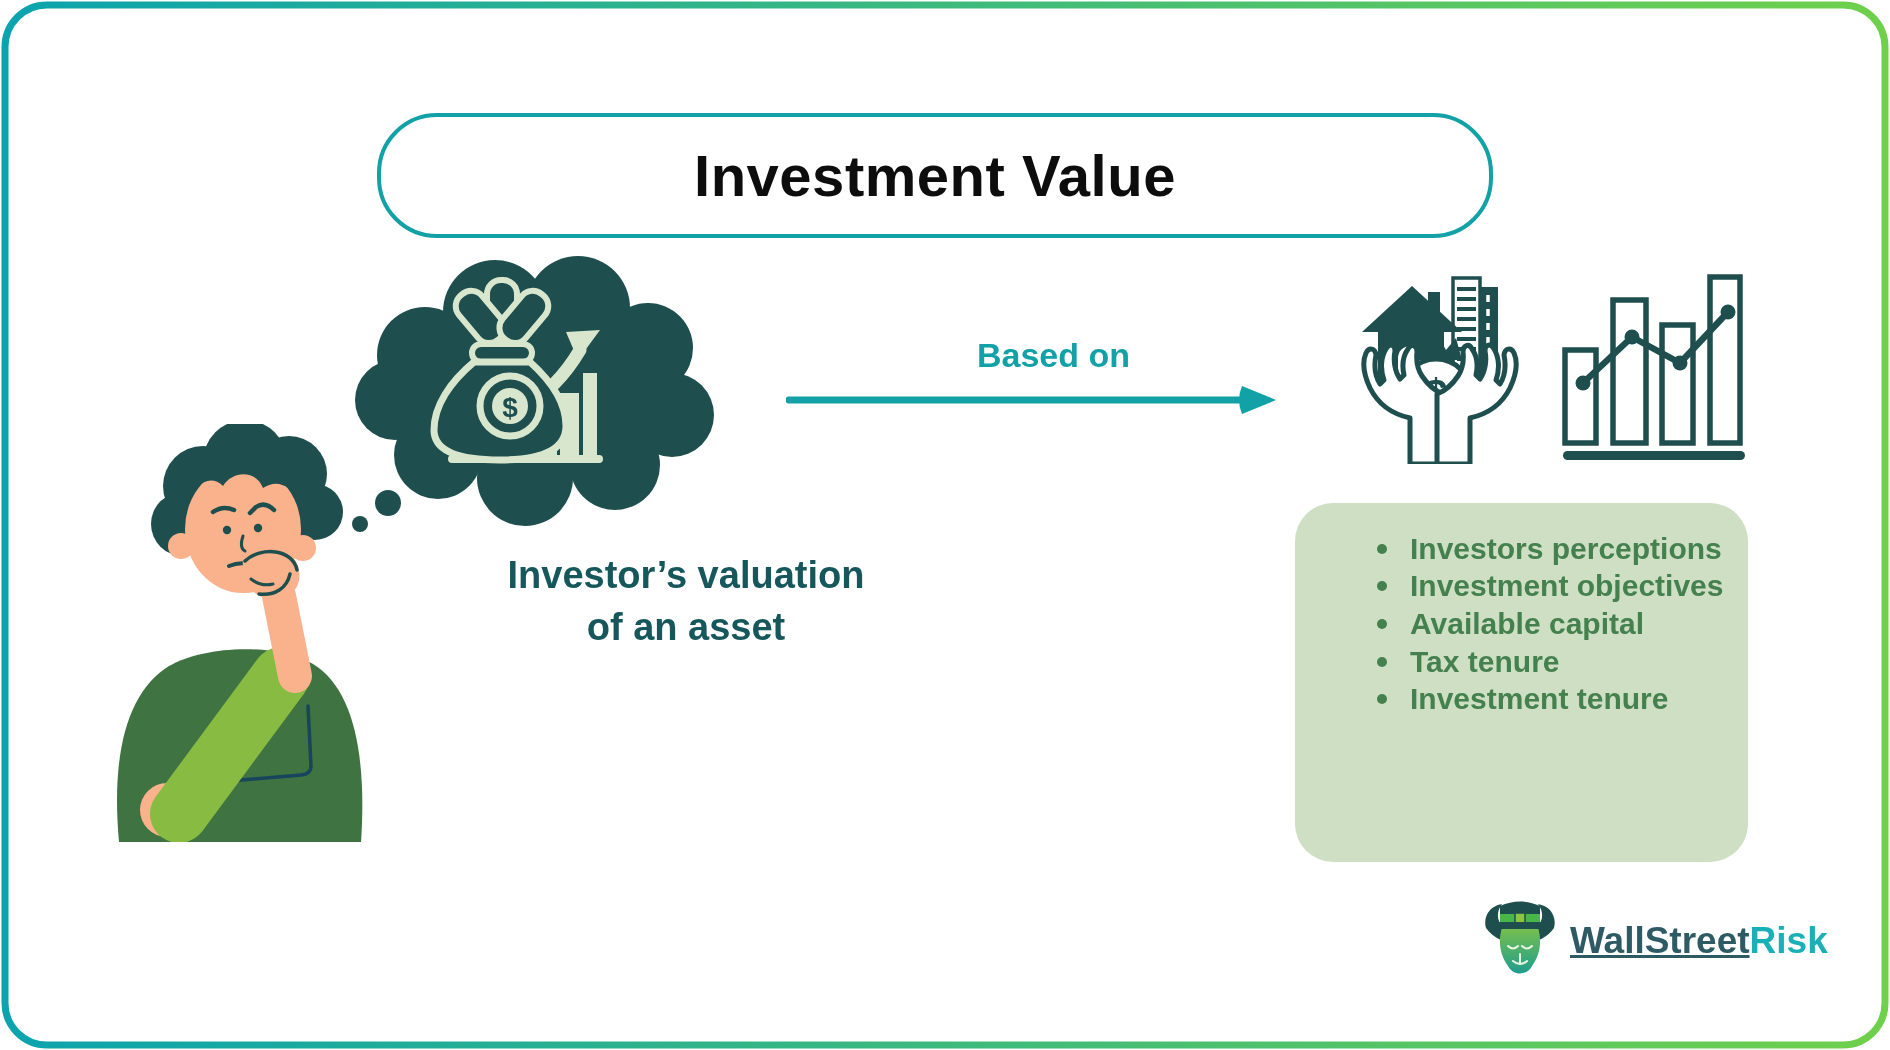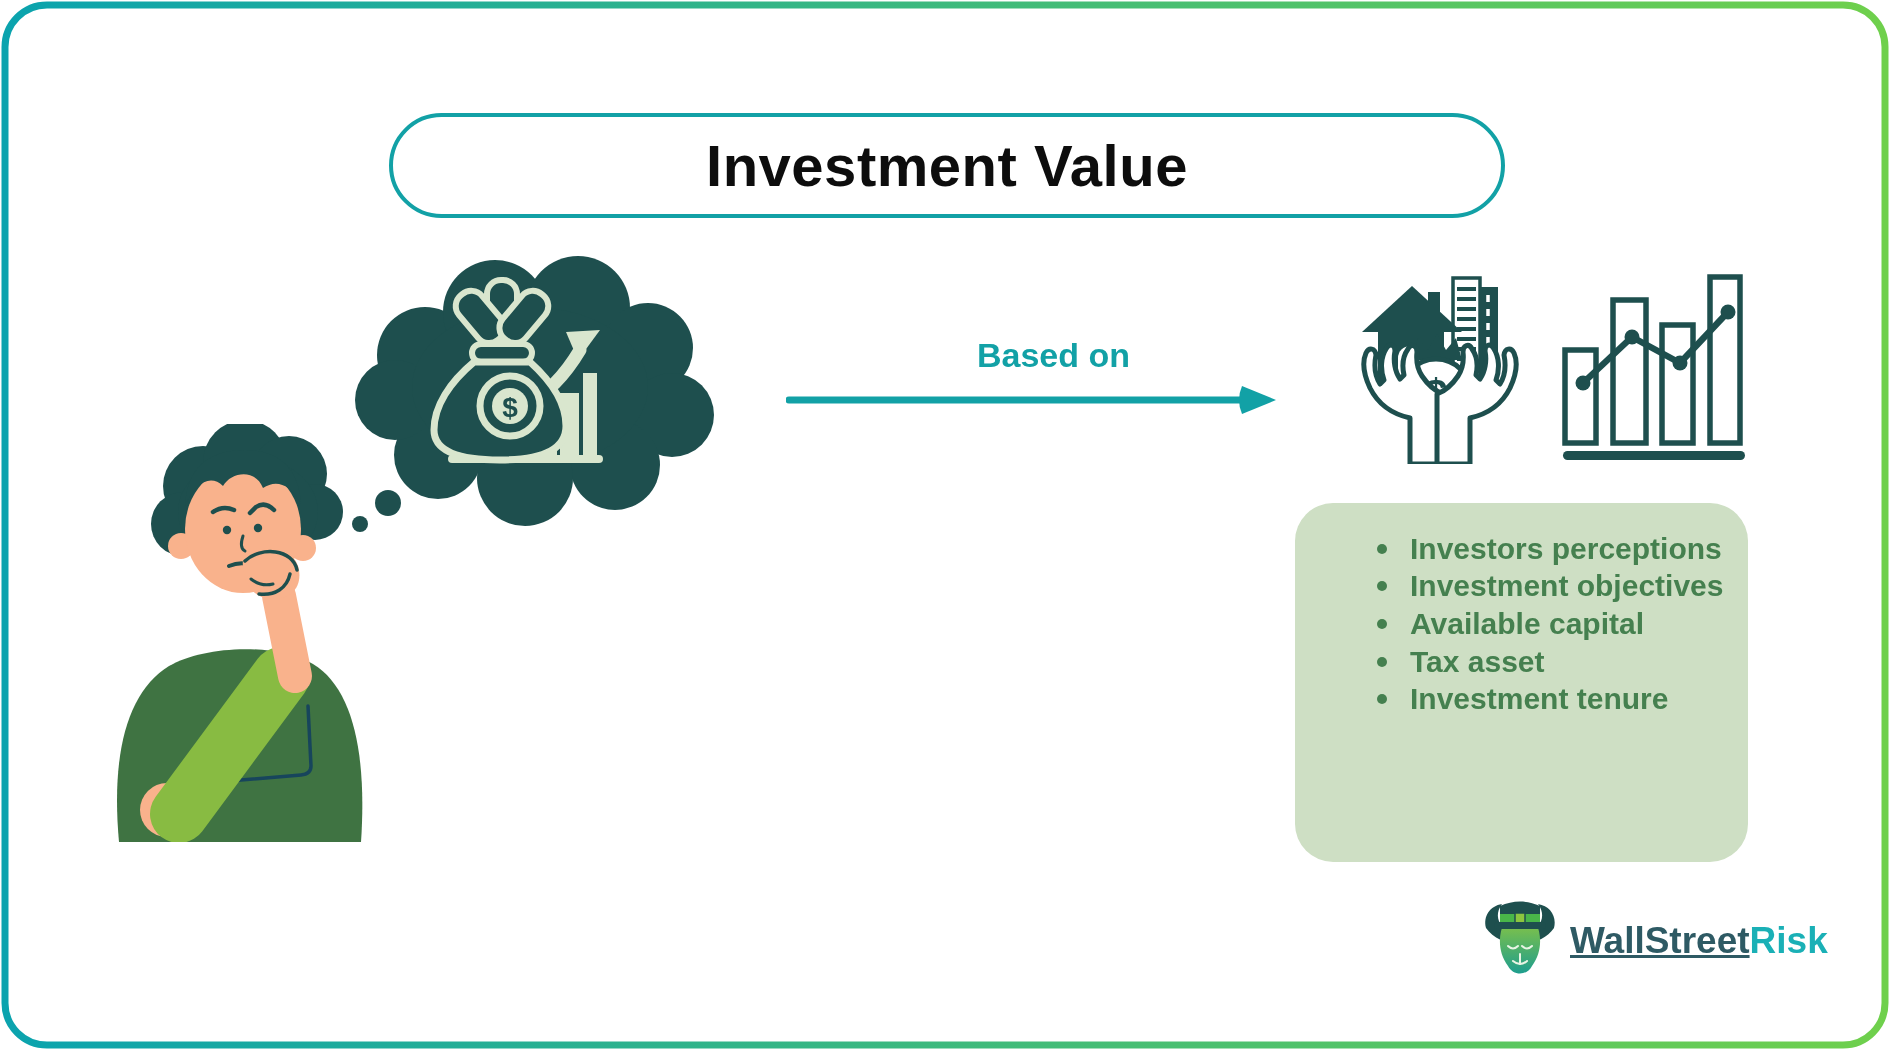--- a/index.html
+++ b/index.html
@@ -16,21 +16,21 @@
   body{width:1890px;height:1050px;overflow:hidden;font-family:"Liberation Sans",sans-serif;}
   .stage{position:relative;width:1890px;height:1050px;background:#fff;}
   .abs{position:absolute;}
 
   
   .frame-svg{left:0;top:0;width:1890px;height:1050px;}
   .frame-svg .grad-start{stop-color:var(--border-gradient-start);}
   .frame-svg .grad-end{stop-color:var(--border-gradient-end);}
 
   
-  .title-box{left:389px;top:113px;width:1116px;height:105px;border:4px solid var(--accent-teal);
+  .title-box{left:377px;top:113px;width:1116px;height:125px;border:4px solid var(--accent-teal);
     border-radius:60px;display:flex;align-items:center;justify-content:center;box-sizing:border-box;text-align:center;}
   .title-box h1{margin:0;font-size:58px;font-weight:800;color:var(--title-text);letter-spacing:.5px;}
 
   
   .caption{left:450px;top:549px;width:472px;text-align:center;color:var(--caption-text);
     font-weight:800;font-size:38px;line-height:52px;}
 
   
   .based-on{left:880px;top:336px;width:250px;text-align:right;color:var(--accent-teal);
     font-weight:800;font-size:34px;}
@@ -151,20 +151,24 @@
     <line x1="76" y1="390" x2="178" y2="252" stroke="var(--sleeve-green)" stroke-width="58" stroke-linecap="round"></line>
     <line x1="192" y1="252" x2="176" y2="172" stroke="var(--skin)" stroke-width="34" stroke-linecap="round"></line>
     <g>
       <path class="skinfill" d="M 140,135 C 158,118 192,122 196,146 C 199,165 186,176 168,175 C 150,174 138,158 140,135 Z"></path>
       <path d="M 142,137 C 158,122 190,125 194,146" fill="none" class="tealstroke" stroke-width="3.5" stroke-linecap="round"></path>
       <path d="M 156,170 C 172,172 184,164 187,150" fill="none" class="tealstroke" stroke-width="3.5" stroke-linecap="round"></path>
       <path d="M 148,155 Q 158,163 170,160" fill="none" class="tealstroke" stroke-width="3" stroke-linecap="round"></path>
     </g>
   </svg>
 
+  <div class="abs caption">
+    <div>Investor’s valuation</div>
+    <div>of an asset</div>
+  </div>
 
   <div class="abs based-on">Based on</div>
   <svg class="abs arrow-svg" viewBox="0 0 492 36">
     <line class="stroke" x1="3" y1="18" x2="456" y2="18" stroke-width="7" stroke-linecap="round"></line>
     <path class="fill" d="M 456,4 L 490,18 L 456,32 Q 450,18 456,4 Z"></path>
   </svg>
 
   <svg class="abs hands-svg" viewBox="0 0 200 196">
     <g>
       <rect x="113" y="10" width="27" height="115" fill="#fff" class="tealstroke" stroke-width="3.5"></rect>
@@ -226,21 +230,21 @@
         <li>
         <span class="dot"></span>
         <span class="factor-label">Investment objectives</span>
       </li>
         <li>
         <span class="dot"></span>
         <span class="factor-label">Available capital</span>
       </li>
         <li>
         <span class="dot"></span>
-        <span class="factor-label">Tax asset</span>
+        <span class="factor-label">Tax tenure</span>
       </li>
         <li>
         <span class="dot"></span>
         <span class="factor-label">Investment tenure</span>
       </li>
       </ul>
   </div>
 
   <div class="abs logo">
     <svg width="76" height="86" viewBox="0 0 76 86">

